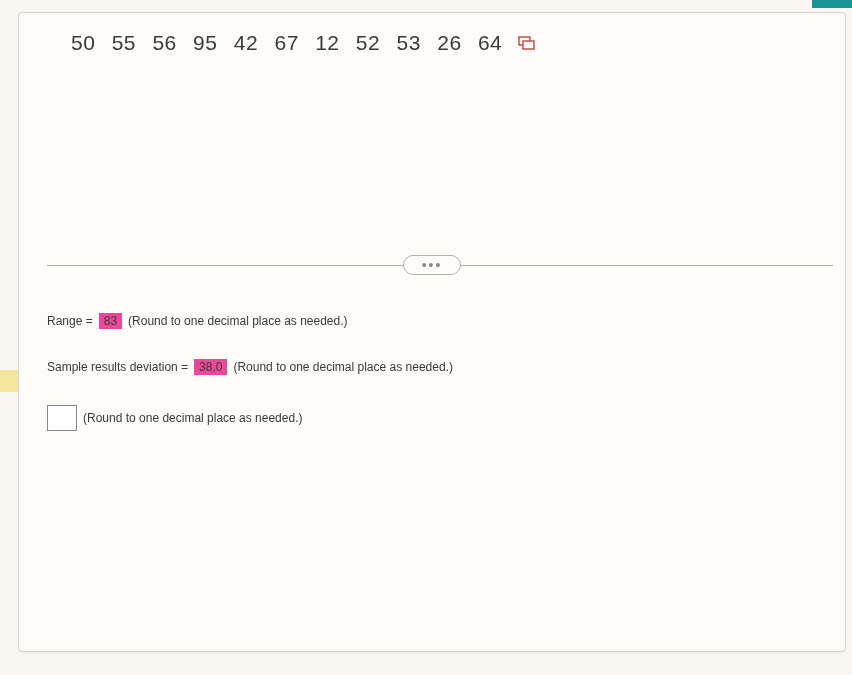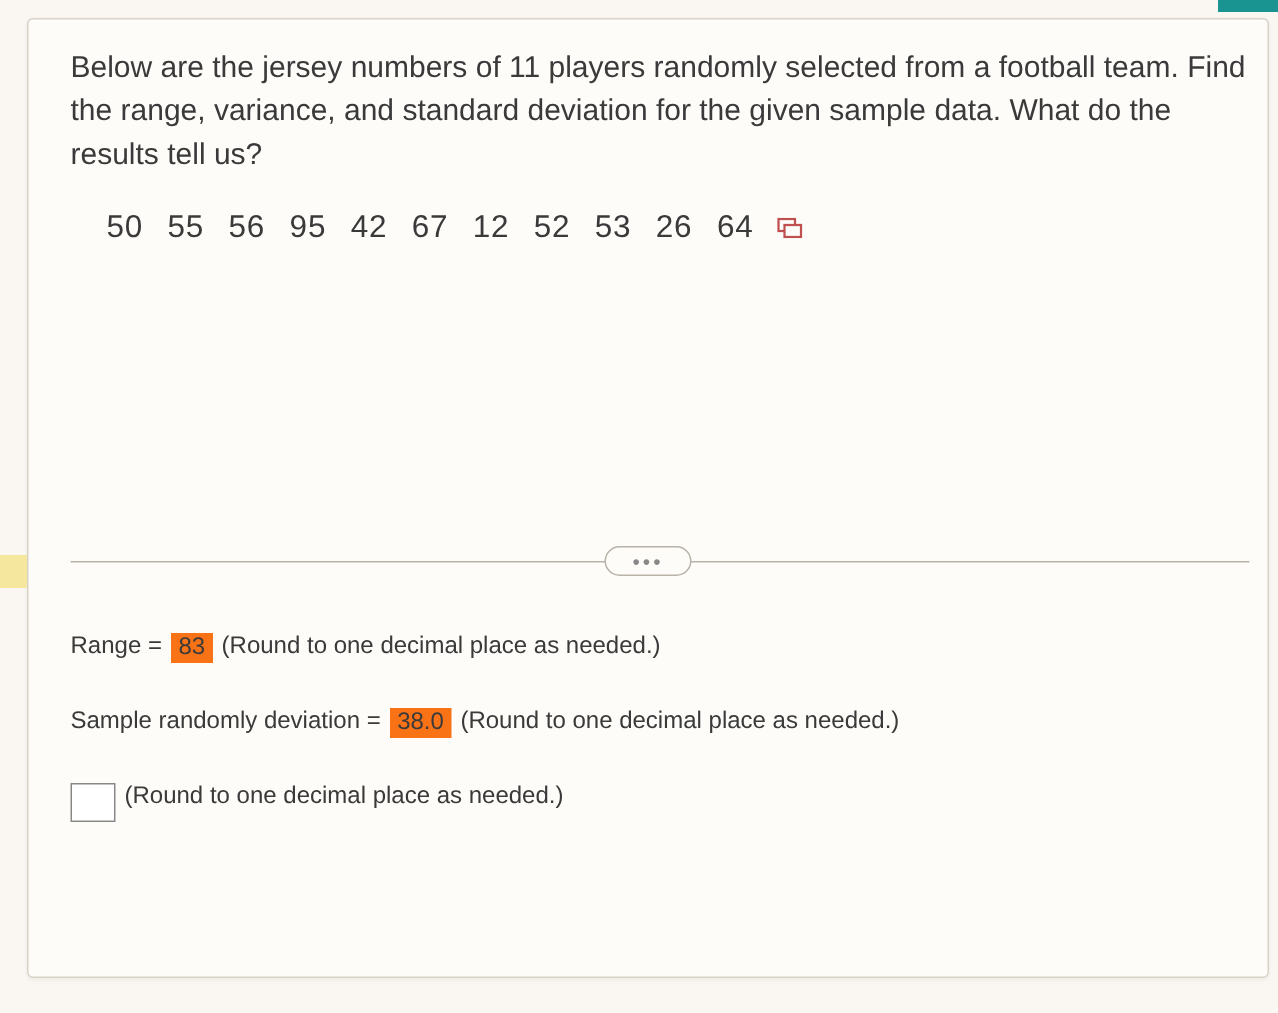--- a/index.html
+++ b/index.html
@@ -80,29 +80,30 @@
       border: 1px solid #b8b2a8;
       border-radius: 12px;
       padding: 2px 18px;
       font-size: 14px;
       color: #888;
       letter-spacing: 2px;
       cursor: pointer;
       line-height: 1;
     }
     .answer-row {
-      font-size: 16px;
+      font-size: 12px;
       color: #3a3a3a;
       margin-bottom: 30px;
       display: flex;
+      align-items: center;
       flex-wrap: wrap;
       gap: 6px;
     }
     .filled-value {
-      background: #f97316;
+      background: #ec4899;
       padding: 1px 5px;
       display: inline-block;
     }
     .input-box {
       display: inline-block;
       width: 30px;
       height: 26px;
       border: 1px solid #888;
       background: #fff;
       vertical-align: middle;
@@ -117,21 +118,20 @@
     }
   </style>
 </head>
 <body>
 
 <div class="top-bar"></div>
 <div class="left-yellow"></div>
 
 <div class="card">
 
-  <p class="question-text">Below are the jersey numbers of 11 players randomly selected from a football team. Find the range, variance, and standard deviation for the given sample data. What do the results tell us?</p>
 
   <div class="data-row">
     <span class="data-values">50  55  56  95  42  67  12  52  53  26  64</span>
     <span class="copy-icon">
       <svg width="18" height="14" viewBox="0 0 18 14">
         <rect x="1" y="1" width="11" height="8" fill="none" stroke="#c05050" stroke-width="1.5"></rect>
         <rect x="5" y="5" width="11" height="8" fill="#fdfcf9" stroke="#c05050" stroke-width="1.5"></rect>
       </svg>
     </span>
   </div>
@@ -141,21 +141,21 @@
     <div class="divider-pill">•••</div>
   </div>
 
   <div class="answer-row">
     <span>Range =</span>
     <span class="filled-value">83</span>
     <span>(Round to one decimal place as needed.)</span>
   </div>
 
   <div class="answer-row">
-    <span>Sample randomly deviation =</span>
+    <span>Sample results deviation =</span>
     <span class="filled-value">38.0</span>
     <span>(Round to one decimal place as needed.)</span>
   </div>
 
   <div class="answer-row">
     <span class="input-box"></span>
     <span>(Round to one decimal place as needed.)</span>
   </div>
 
 </div>

